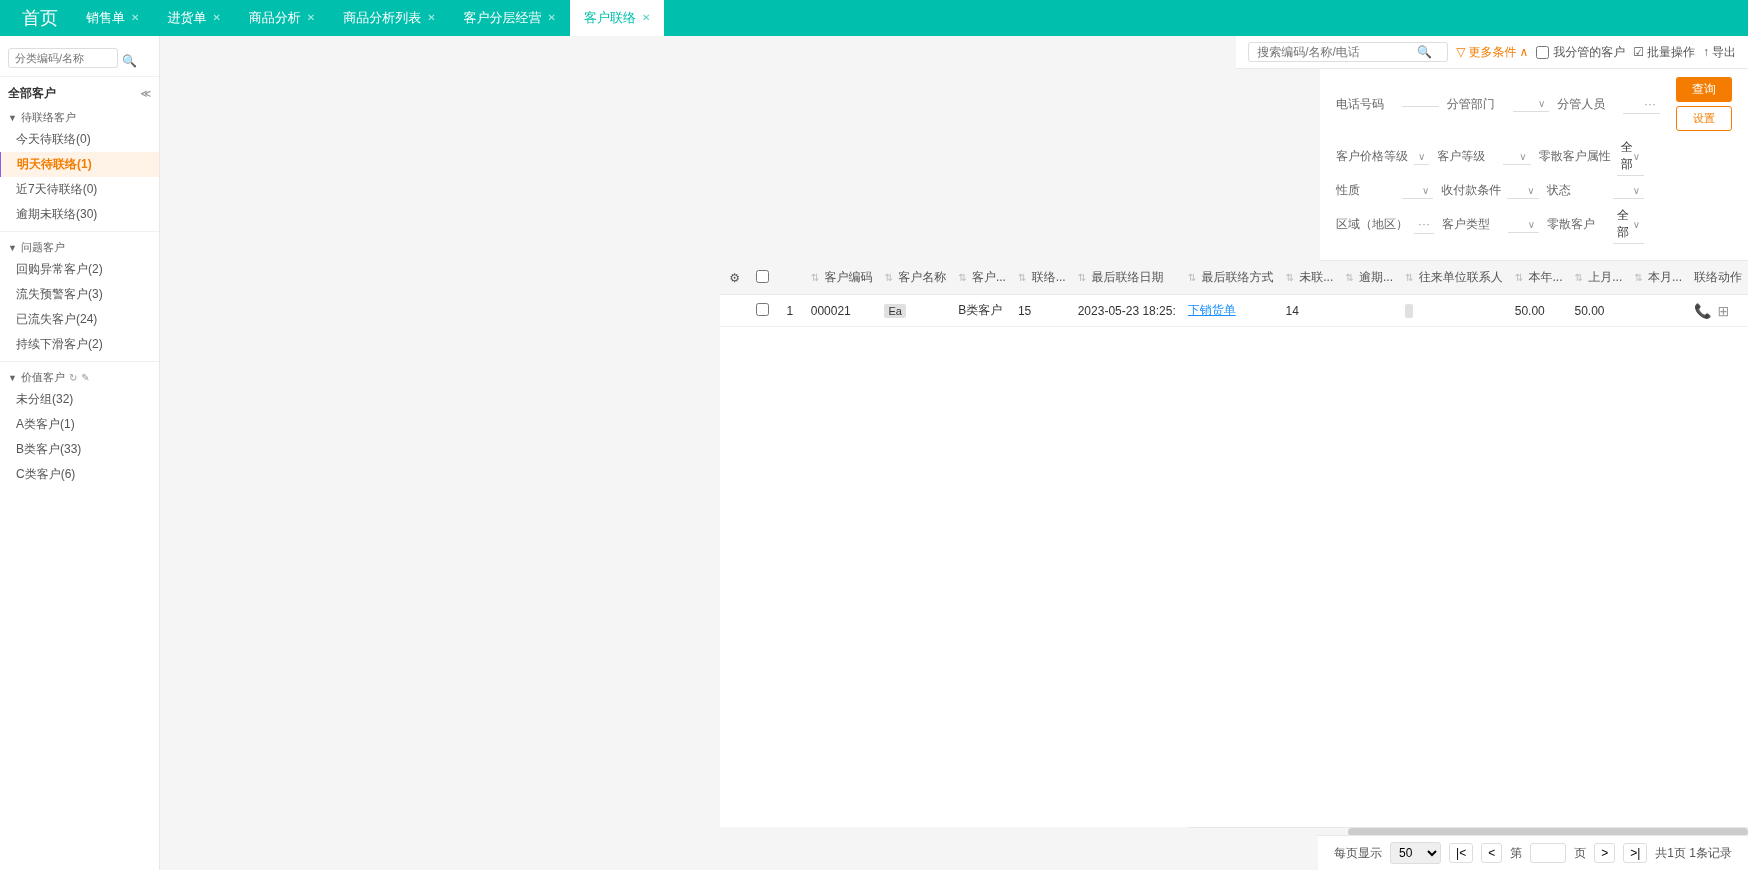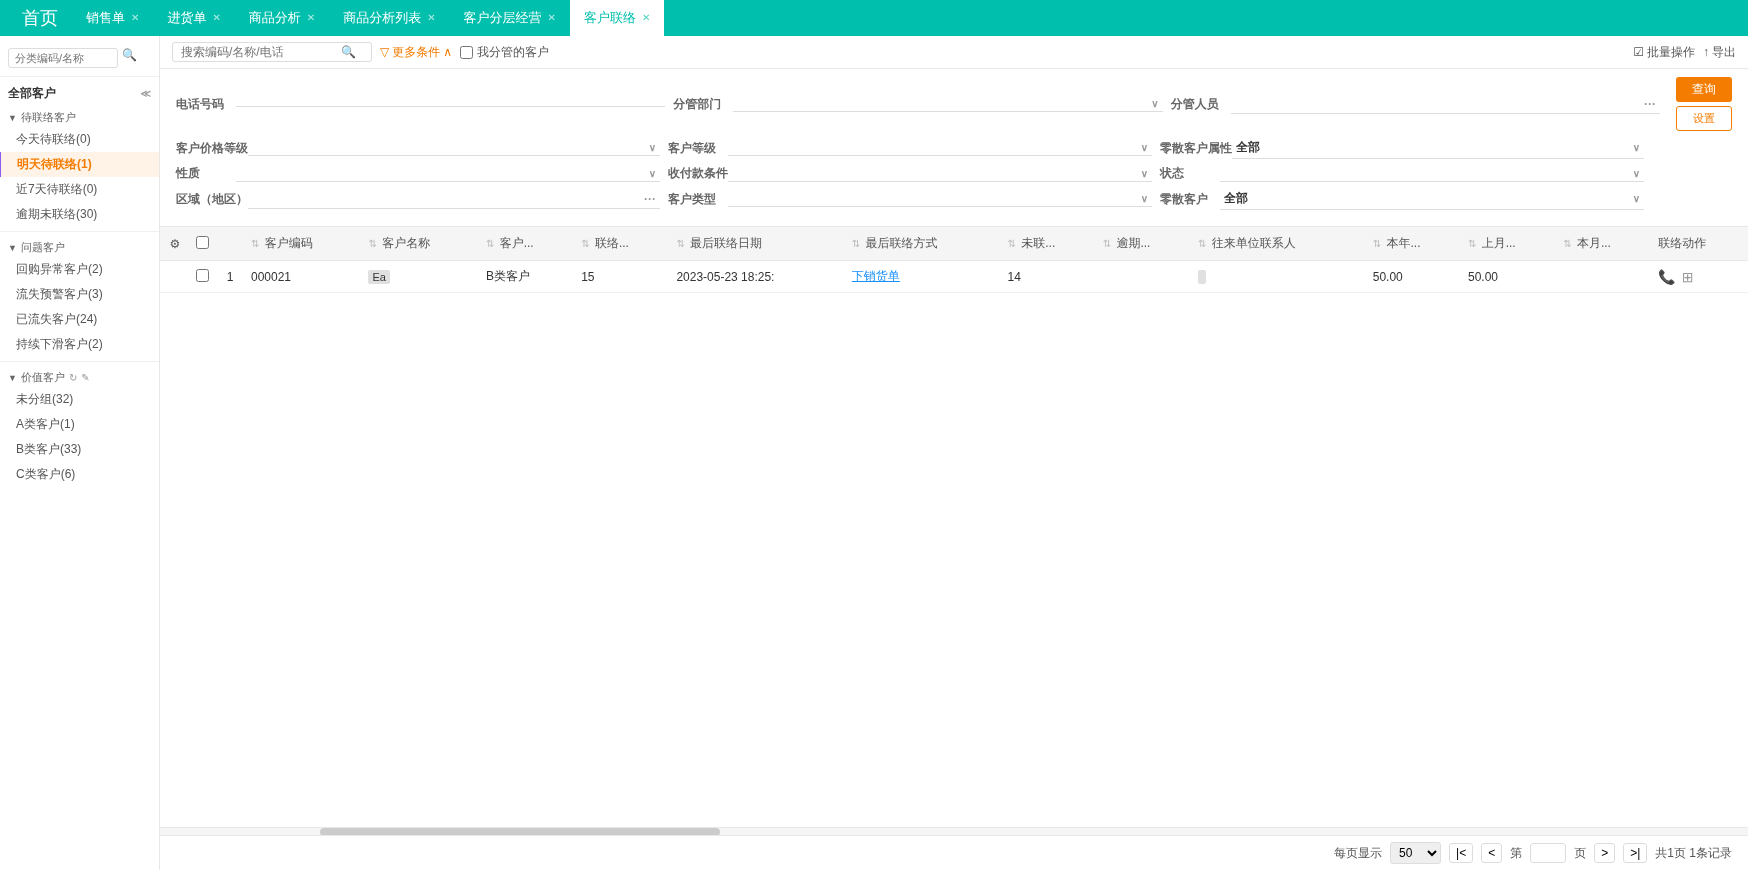--- a/index.html
+++ b/index.html
@@ -21,21 +21,21 @@
 
     
     .main-layout { display: flex; height: calc(100vh - 36px); }
 
     
     .sidebar {
       width: 160px; background: #fff; border-right: 1px solid #e8e8e8;
       overflow-y: auto; flex-shrink: 0; padding: 8px 0;
     }
     .sidebar-search {
-      display: flex; align-items: flex-start; padding: 4px 8px 8px 8px;
+      display: flex; align-items: flex-end; padding: 4px 8px 8px 8px;
       border-bottom: 1px solid #f0f0f0; margin-bottom: 4px;
     }
     .sidebar-search input {
       border: 1px solid #ddd; border-radius: 3px; padding: 3px 6px;
       font-size: 11px; width: 110px; outline: none;
     }
     .sidebar-search .search-icon { margin-left: 4px; color: #999; cursor: pointer; }
     .sidebar-section-header {
       display: flex; align-items: center; justify-content: space-between;
       padding: 4px 8px; font-weight: bold; font-size: 12px; color: #333;
@@ -50,21 +50,21 @@
     .sidebar-item {
       padding: 4px 8px 4px 16px; cursor: pointer; color: #555; font-size: 12px;
       white-space: nowrap; overflow: hidden; text-overflow: ellipsis;
     }
     .sidebar-item.active { background: #fff3e8; color: #f47c00; font-weight: bold; border-left: 1px solid #8b5cf6; }
     .sidebar-item.sub { }
     .sidebar-divider { height: 1px; background: #f0f0f0; margin: 4px 0; }
     .sidebar-group-actions { display: flex; gap: 4px; font-size: 10px; color: #999; }
 
     
-    .content { flex: 1; display: flex; flex-direction: column; overflow: hidden; }
+    .content { flex: 1; display: flex; flex-direction: column; overflow: hidden; align-items: flex-end; }
 
     
     .filter-bar {
       display: flex; align-items: center; padding: 6px 12px;
       background: #fff; border-bottom: 1px solid #e8e8e8; gap: 8px;
     }
     .filter-bar .search-box {
       display: flex; align-items: center; border: 1px solid #ddd;
       border-radius: 3px; padding: 2px 8px; width: 200px;
     }
@@ -84,21 +84,21 @@
 
     
     .advanced-filter {
       background: #fff; border-bottom: 1px solid #e8e8e8;
       padding: 8px 16px;
     }
     .filter-row {
       display: flex; align-items: center; margin-bottom: 6px; gap: 8px;
     }
     .filter-cell {
-      display: flex; align-items: center; flex: 1;  font-weight: bold;
+      display: flex; align-items: center; flex: 1; gap: 6px;
     }
     .filter-label { color: #666; font-size: 12px; white-space: nowrap; min-width: 60px; }
     .filter-select-wrap {
       flex: 1; display: flex; align-items: center; border-bottom: 1px solid #ddd;
       padding: 2px 4px; cursor: pointer; position: relative;
     }
     .filter-select-wrap .chevron { margin-left: auto; color: #999; font-size: 10px; }
     .filter-select-wrap .dots { margin-left: auto; color: #999; font-size: 12px; }
     .filter-actions { display: flex; flex-direction: column; gap: 4px; margin-left: 8px; }
     .btn-query {

